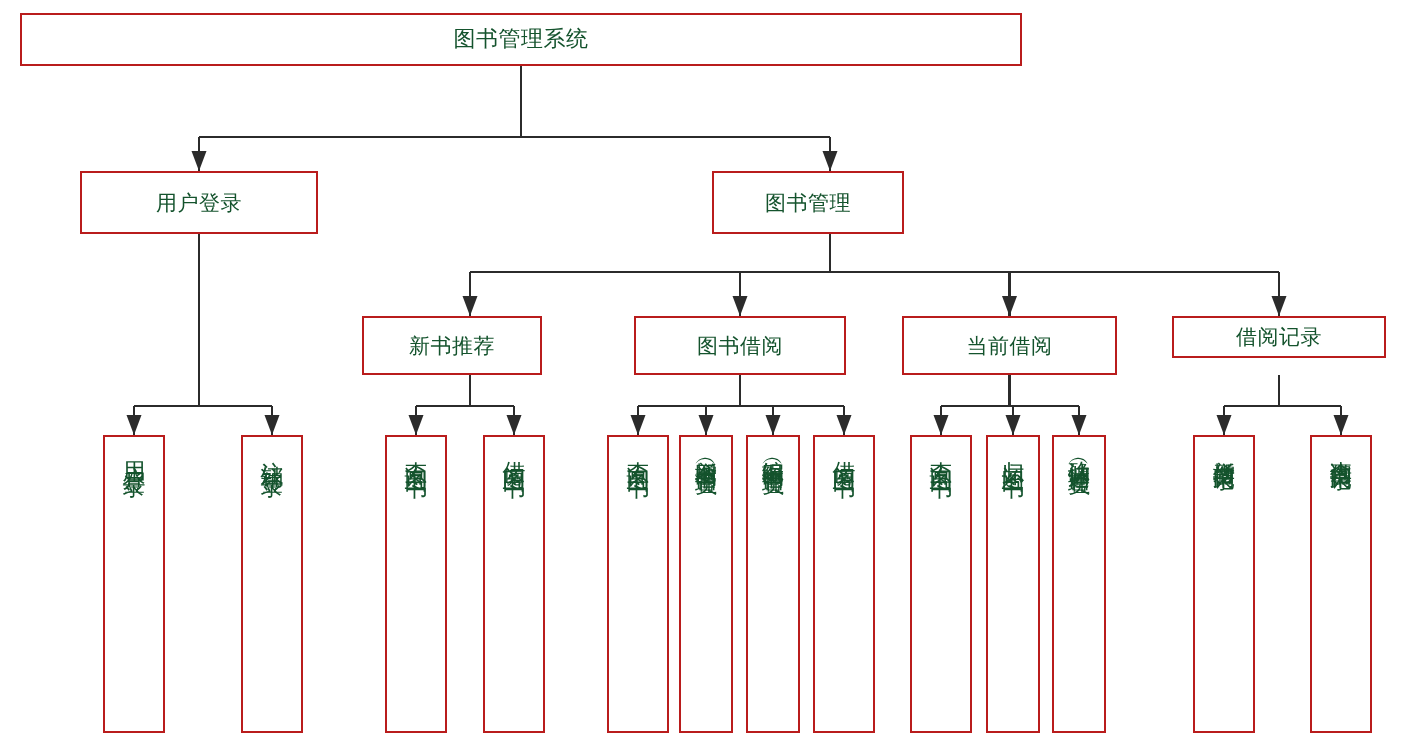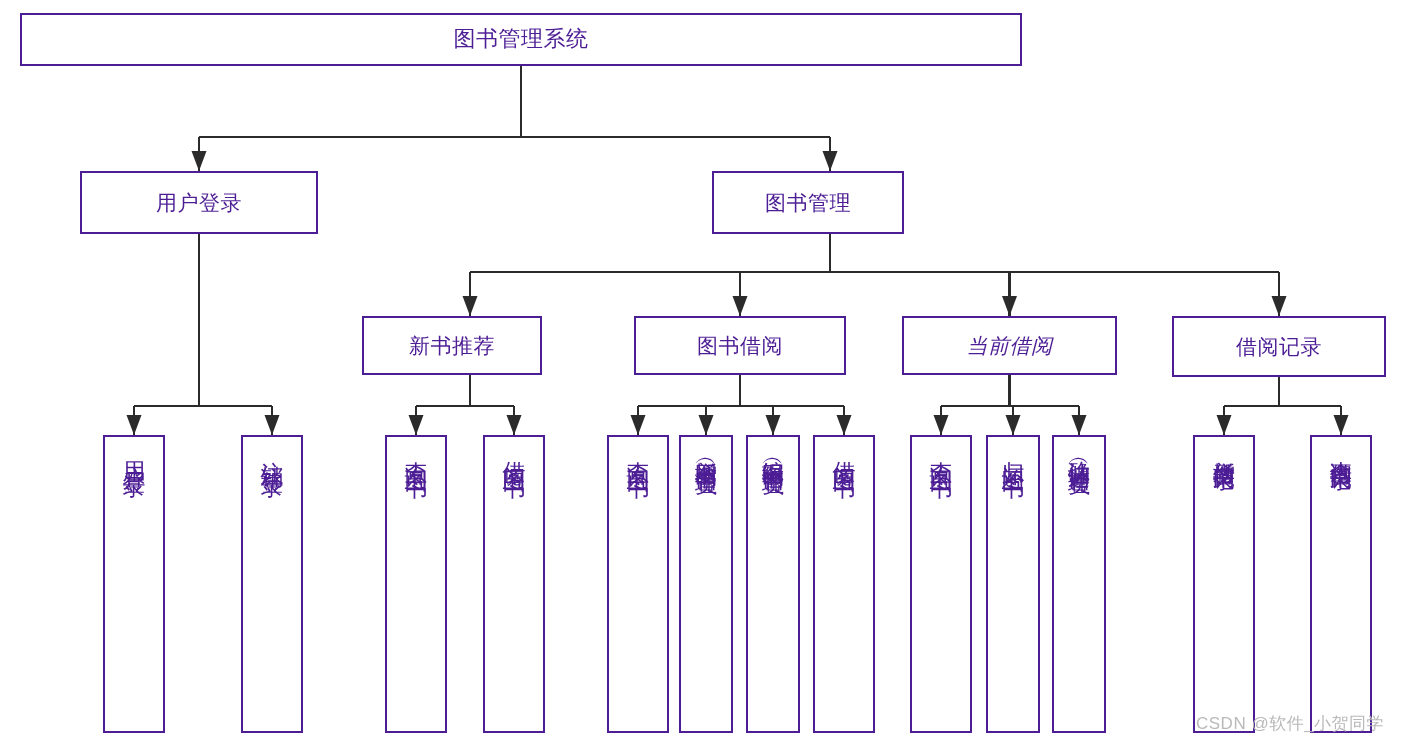--- a/index.html
+++ b/index.html
@@ -23,25 +23,25 @@
     left: 0;
     top: 0;
     width: 1405px;
     height: 747px;
     pointer-events: none;
   }
   .node {
     position: absolute;
     box-sizing: border-box;
     background: #ffffff;
-    border: 2px solid #4c1d95;
+    border: 2px solid #b91c1c;
     display: flex;
     align-items: center;
     justify-content: center;
-    color: #4c1d95;
+    color: #14532d;
     z-index: 2;
   }
   .node-label {
     display: block;
     text-align: center;
     line-height: 1.12;
     white-space: nowrap;
   }
   
   .node.horiz .node-label {
@@ -147,24 +147,24 @@
       </div>
       <div class="node horiz" style="left: 712px; top: 171px; width: 192px; height: 63px;">
         <span class="node-label">图书管理</span>
       </div>
       <div class="node horiz" style="left: 362px; top: 316px; width: 180px; height: 59px;">
         <span class="node-label">新书推荐</span>
       </div>
       <div class="node horiz" style="left: 634px; top: 316px; width: 212px; height: 59px; align-items: center;">
         <span class="node-label">图书借阅</span>
       </div>
-      <div class="node horiz" style="left: 902px; top: 316px; width: 215px; height: 59px; font-style: italic;">
+      <div class="node horiz" style="left: 902px; top: 316px; width: 215px; height: 59px;">
         <span class="node-label">当前借阅</span>
       </div>
-      <div class="node horiz" style="left: 1172px; top: 316px; width: 214px; height: 61px;">
+      <div class="node horiz" style="left: 1172px; top: 316px; width: 214px; height: 42px;">
         <span class="node-label">借阅记录</span>
       </div>
       <div class="node vert" style="left: 103px; top: 435px; width: 62px; height: 298px;">
         <span class="node-label">用户登录</span>
       </div>
       <div class="node vert" style="left: 241px; top: 435px; width: 62px; height: 298px;">
         <span class="node-label">注销登录</span>
       </div>
       <div class="node vert" style="left: 385px; top: 435px; width: 62px; height: 298px;">
         <span class="node-label">查询图书</span>
@@ -193,14 +193,13 @@
       <div class="node vert tall-text" style="left: 1052px; top: 435px; width: 54px; height: 298px;">
         <span class="node-label">确认归还（管理员）</span>
       </div>
       <div class="node vert tall-text" style="left: 1193px; top: 435px; width: 62px; height: 298px;">
         <span class="node-label">新增借阅记录</span>
       </div>
       <div class="node vert tall-text" style="left: 1310px; top: 435px; width: 62px; height: 298px;">
         <span class="node-label">查询借阅记录</span>
       </div>
     </div>
-  <div class="watermark" style="left: 1196px; top: 712px;">CSDN @软件_小贺同学</div>
 </div>
 
 </body></html>

